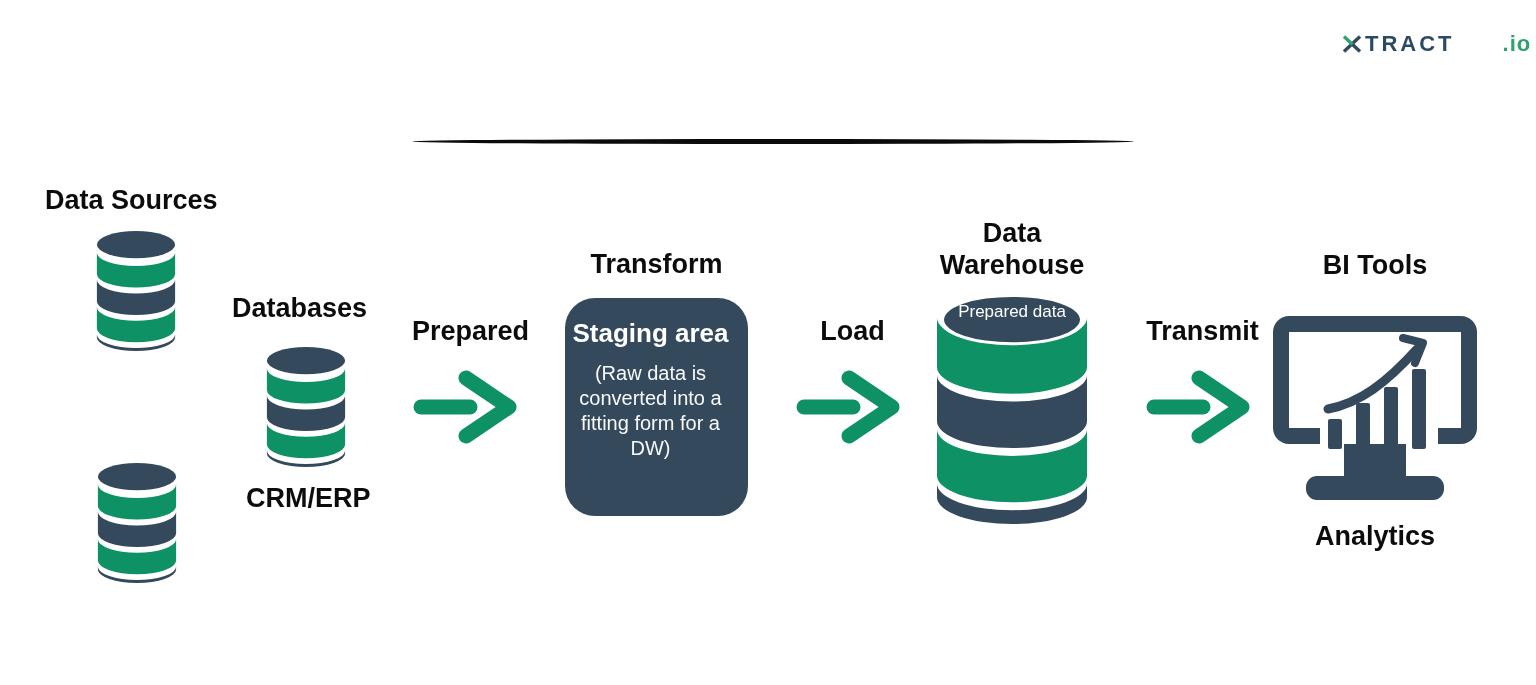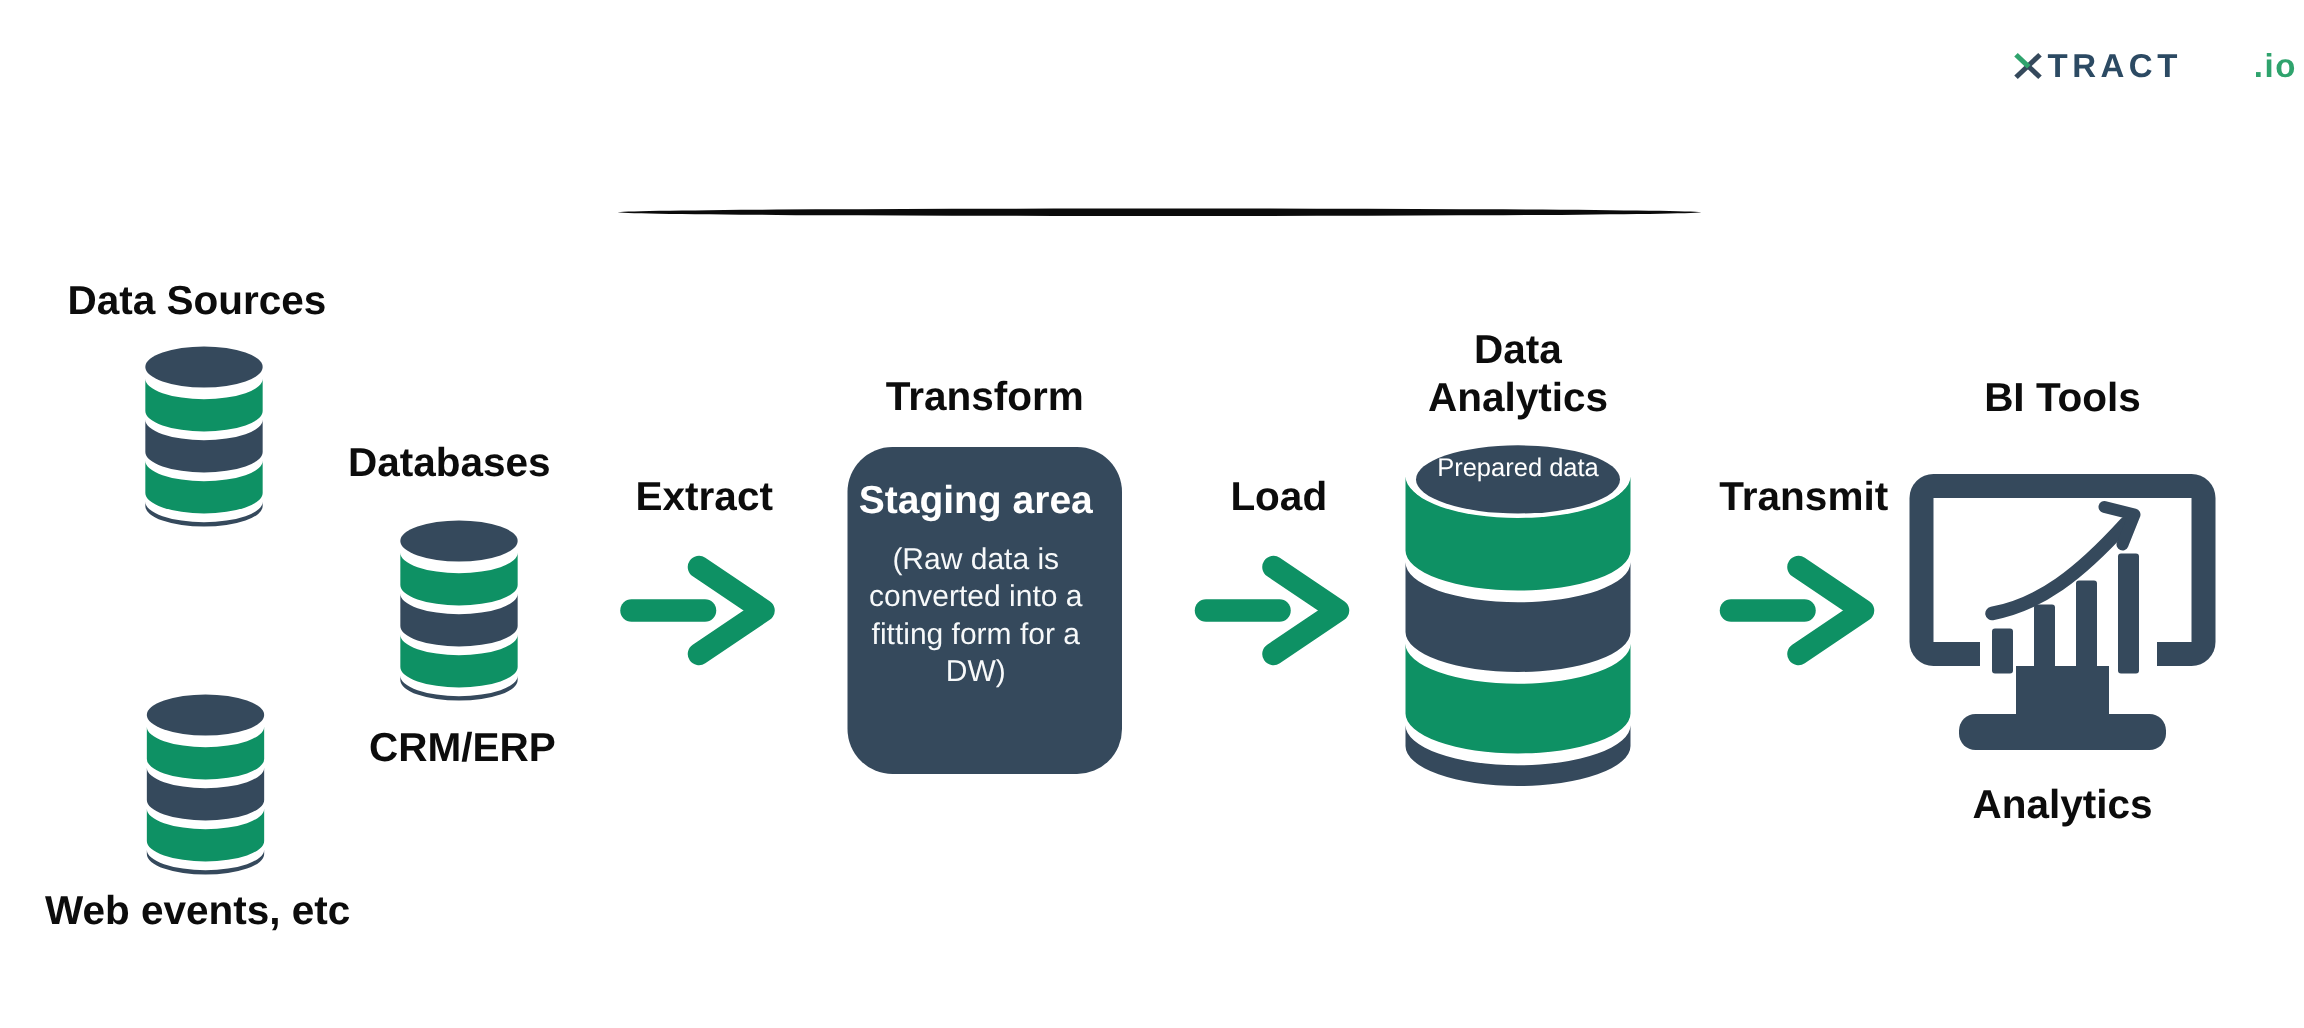--- a/index.html
+++ b/index.html
@@ -82,41 +82,40 @@
   <div class="label" style="left:246px; top:483px;">CRM/ERP</div>
 
   <svg class="abs" style="left:93px; top:462px;" width="88" height="123" viewBox="0 0 90 126" preserveAspectRatio="none">
     <ellipse cx="45" cy="15" rx="40" ry="14" class="fill-navy"></ellipse>
     <path d="M5,23 A40,14 0 0 0 85,23 L85,45 A40,14 0 0 1 5,45 Z" class="fill-green"></path>
     <path d="M5,51 A40,14 0 0 0 85,51 L85,73 A40,14 0 0 1 5,73 Z" class="fill-navy"></path>
     <path d="M5,79 A40,14 0 0 0 85,79 L85,101 A40,14 0 0 1 5,101 Z" class="fill-green"></path>
     <path d="M5,107 A40,14 0 0 0 85,107 L85,110 A40,14 0 0 1 5,110 Z" class="fill-navy"></path>
   </svg>
 
-  <div class="label" style="left:30px; top:592px;">Web events, etc</div>
 
-  <div class="label action" style="left:412px; top:316px; width:115px;">Extract</div>
+  <div class="label action" style="left:412px; top:316px; width:115px;">Prepared</div>
   <svg class="abs" style="left:412px; top:368px;" width="115" height="78" viewBox="0 0 115 78">
     <path d="M9,39 H58" class="stroke-green" stroke-width="15" fill="none" stroke-linecap="round"></path>
     <path d="M54,10 L97,39 L54,68" class="stroke-green" stroke-width="15" fill="none" stroke-linecap="round" stroke-linejoin="round"></path>
   </svg>
 
   <div class="label centered" style="left:565px; top:249px; width:183px;">Transform</div>
   <div class="staging-box">
     <div class="staging-title">Staging area</div>
     <div class="staging-desc">(Raw data is converted into a fitting form for a DW)</div>
   </div>
 
   <div class="label action" style="left:795px; top:316px; width:115px;">Load</div>
   <svg class="abs" style="left:795px; top:368px;" width="115" height="78" viewBox="0 0 115 78">
     <path d="M9,39 H58" class="stroke-green" stroke-width="15" fill="none" stroke-linecap="round"></path>
     <path d="M54,10 L97,39 L54,68" class="stroke-green" stroke-width="15" fill="none" stroke-linecap="round" stroke-linejoin="round"></path>
   </svg>
 
-  <div class="label centered" style="left:933px; top:218px; width:158px; line-height:1.18;">Data Analytics</div>
+  <div class="label centered" style="left:933px; top:218px; width:158px; line-height:1.18;">Data Warehouse</div>
   <svg class="abs" style="left:933px; top:288px;" width="158" height="237" viewBox="0 0 158 240" preserveAspectRatio="none">
     <path d="M4,30 A75,27 0 0 0 154,30 L154,80 A75,27 0 0 1 4,80 Z" class="fill-green"></path>
     <path d="M4,88 A75,27 0 0 0 154,88 L154,135 A75,27 0 0 1 4,135 Z" class="fill-navy"></path>
     <path d="M4,143 A75,27 0 0 0 154,143 L154,190 A75,27 0 0 1 4,190 Z" class="fill-green"></path>
     <path d="M4,198 A75,27 0 0 0 154,198 L154,212 A75,27 0 0 1 4,212 Z" class="fill-navy"></path>
     <ellipse cx="79" cy="32" rx="73" ry="26" fill="#ffffff"></ellipse>
     <ellipse cx="79" cy="32" rx="68" ry="23" class="fill-navy"></ellipse>
   </svg>
   <div class="prepared">Prepared data</div>
 

